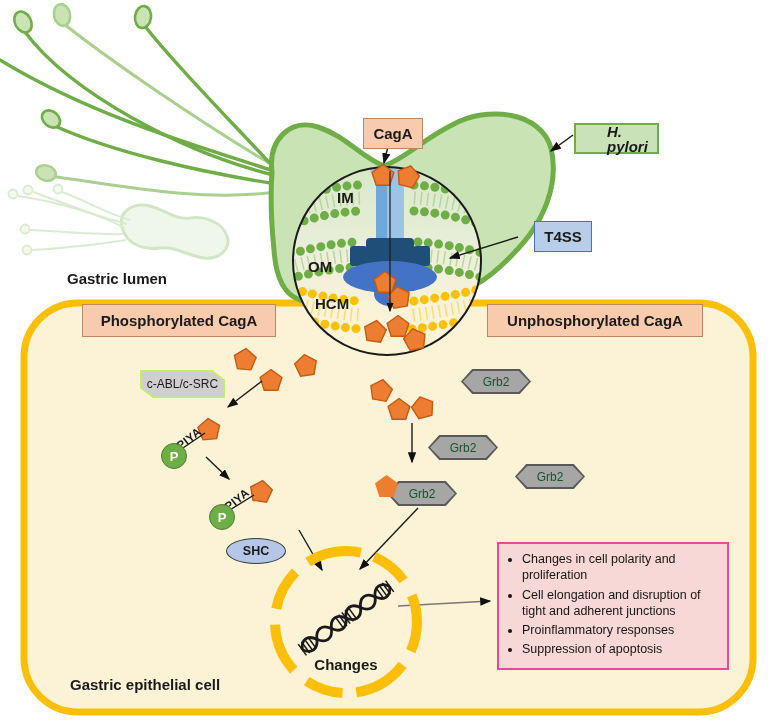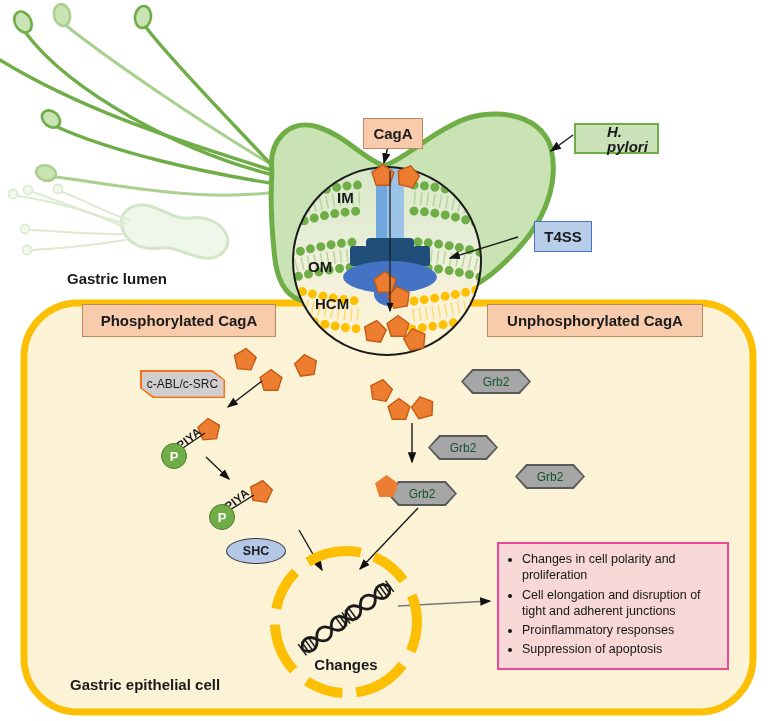--- a/index.html
+++ b/index.html
@@ -11,21 +11,21 @@
   .peach{background:#F8CBAD;border:1.6px solid #BD8860;}
   .greenbox{background:#C9E2B8;border:2px solid #70AD47;font-style:italic;}
   .bluebox{background:#B7CDE8;border:1.6px solid #4472C4;margin-left:16px;}
   .mlabel{font-weight:bold;font-size:15px;}
   .hex{width:70px;height:25px;background:#595959;
        clip-path:polygon(0% 50%,16% 0%,84% 0%,100% 50%,84% 100%,16% 100%);
        display:flex;align-items:center;justify-content:center;}
   .hex-in{width:66px;height:21.5px;background:#A6A6A6;
        clip-path:polygon(0% 50%,16% 0%,84% 0%,100% 50%,84% 100%,16% 100%);
        display:flex;align-items:center;justify-content:center;font-size:12px;color:#14532d;}
-  .snip{background:#f97316;clip-path:polygon(0% 0%,85% 0%,100% 35%,100% 100%,15% 100%,0% 65%);}
+  .snip{background:#bef264;clip-path:polygon(0% 0%,85% 0%,100% 35%,100% 100%,15% 100%,0% 65%);}
   .snip-in{position:absolute;left:1.5px;top:1.5px;right:1.5px;bottom:1.5px;background:#D0CECE;
        clip-path:polygon(0% 0%,85% 0%,100% 35%,100% 100%,15% 100%,0% 65%);
        display:flex;align-items:center;justify-content:center;font-size:12px;}
   .pcircle{width:26px;height:26px;border-radius:50%;background:#6FAD47;border:1.5px solid #4e7d33;
        color:#fff;font-weight:bold;font-size:13px;display:flex;align-items:center;justify-content:center;}
   .shc{width:60px;height:26px;border-radius:50%;background:#B4C7E7;border:1.5px solid #3b3b3b;
        display:flex;align-items:center;justify-content:center;font-size:12.5px;font-weight:bold;margin-top:29px;}
   .epiya{font-size:11.5px;font-weight:bold;letter-spacing:.4px;transform:rotate(-38deg);}
   .effects{background:#F8D8D6;border:2px solid #ec4899;padding:7px 4px 4px 2px;}
   .effects ul{margin:0;padding-left:21px;}

